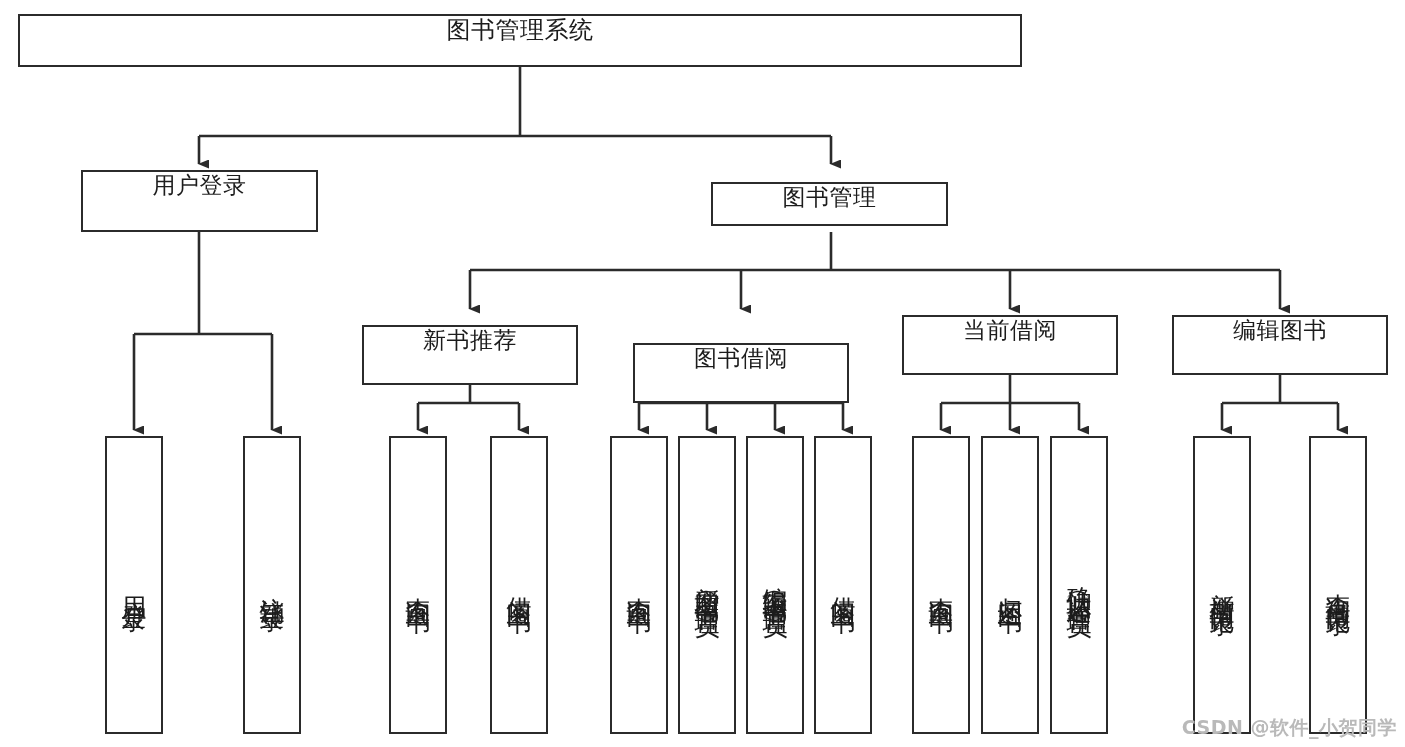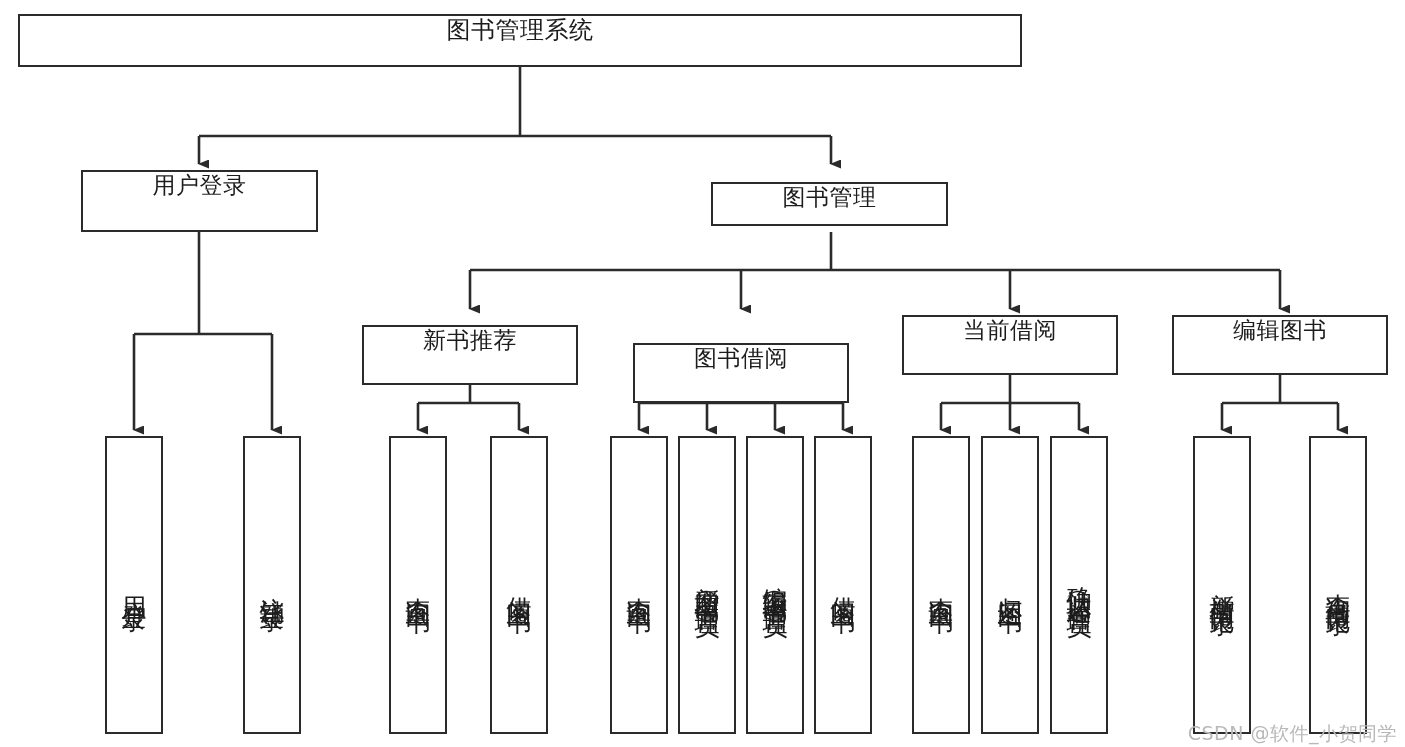--- a/index.html
+++ b/index.html
@@ -62,26 +62,27 @@
     font-size: 25px;
     line-height: 1.0;
     letter-spacing: 4px;
     white-space: nowrap;
     max-height: 100%;
   }
   
   #watermark {
     position: absolute;
     right: 8px;
-    bottom: 0;
+    bottom: 6px;
     font-size: 19px;
     color: #b9b9b9;
     letter-spacing: 0.5px;
     white-space: nowrap;
     font-family: "DejaVu Sans", "Liberation Sans", sans-serif;
+    font-weight: bold;
   }
 </style>
 </head>
 <body>
 
 <div id="canvas">
 
   <svg id="diagram-svg" viewBox="0 0 1405 747" xmlns="http://www.w3.org/2000/svg">
     <defs>
       <marker id="arrow" markerWidth="9" markerHeight="11" refX="4.5" refY="10" orient="auto" markerUnits="userSpaceOnUse">

